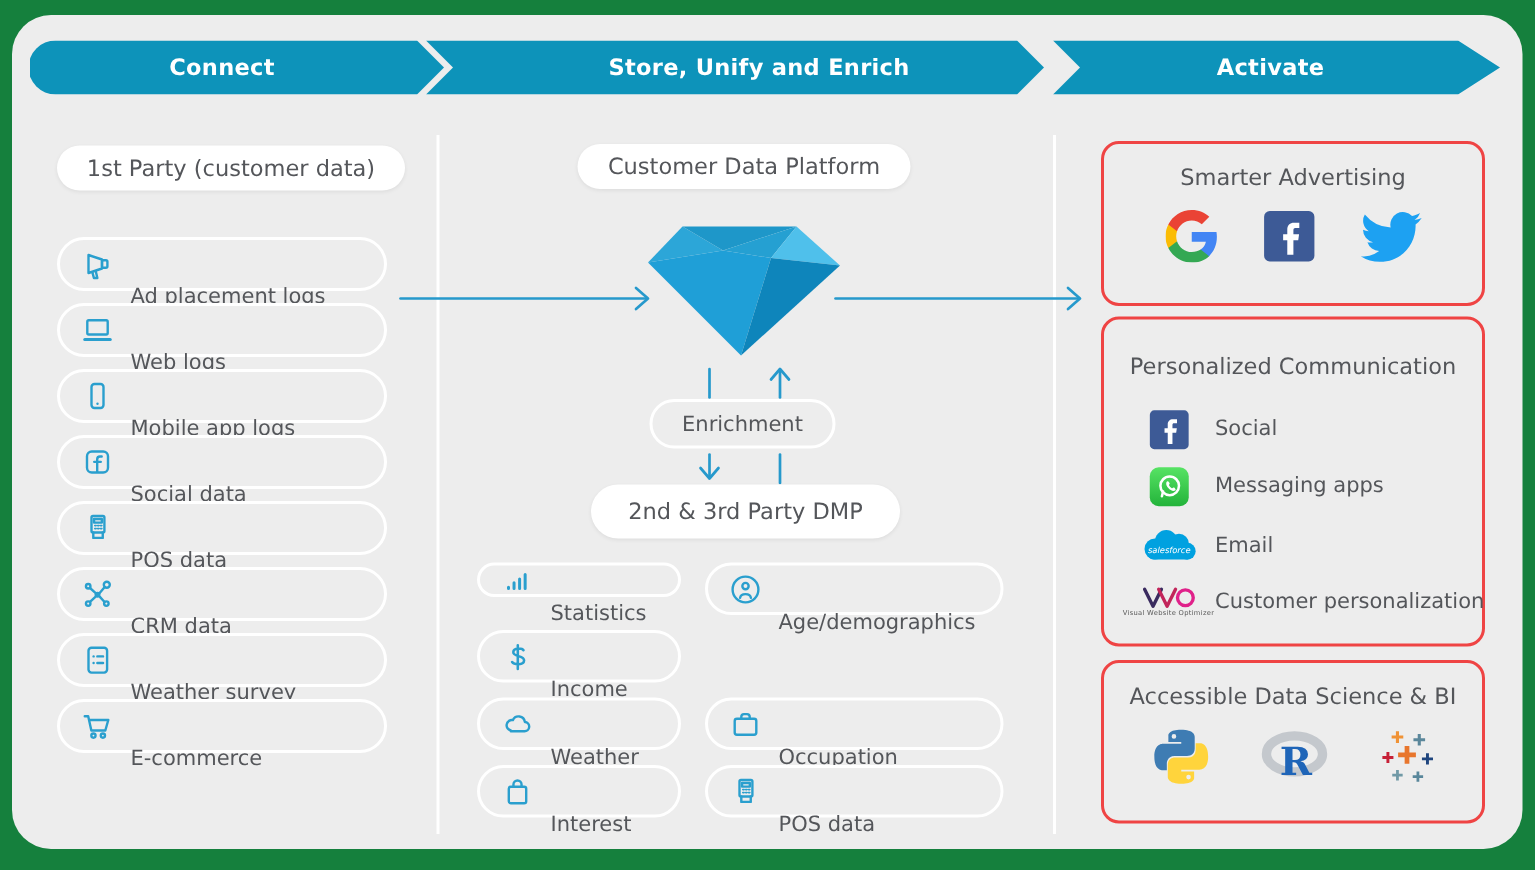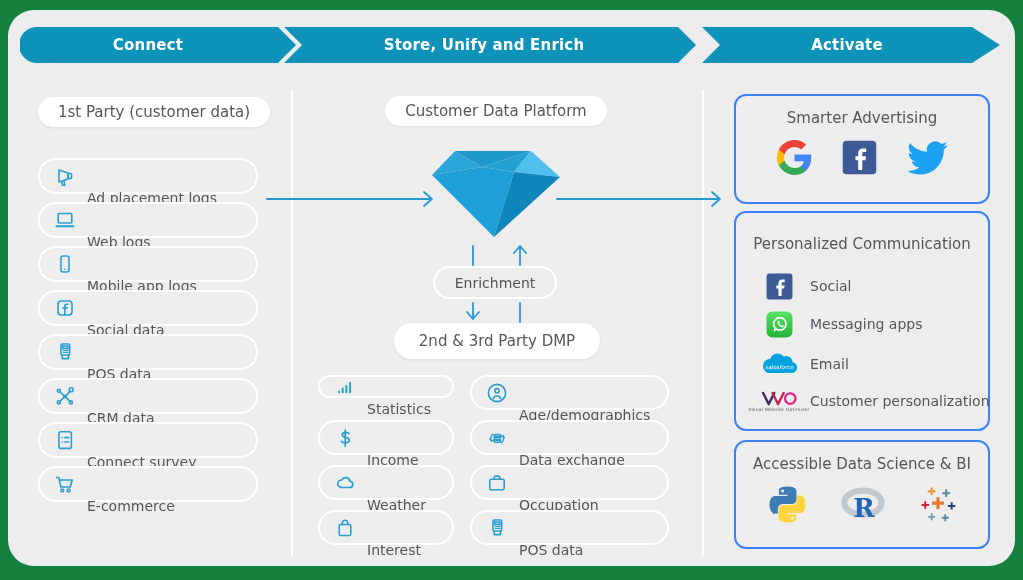--- a/index.html
+++ b/index.html
@@ -12,42 +12,42 @@
        color:#ffffff;font-size:15px;font-weight:600;letter-spacing:.2px;}
   .pill{position:absolute;box-sizing:border-box;background:#EDEDED;border:2px solid #ffffff;border-radius:19px;
        display:flex;align-items:center;padding:0 12px;font-size:14px;color:#54565A;}
   .pill .lbl{white-space:nowrap;margin-left:9px;margin-top:44px;}
   .wpill{position:absolute;box-sizing:border-box;background:#ffffff;border-radius:17px;
        display:flex;align-items:center;justify-content:center;font-size:15px;color:#54565A;
        box-shadow:0 1px 3px rgba(0,0,0,.07);white-space:nowrap;}
   .icn{width:26px;display:flex;align-items:center;justify-content:center;flex:0 0 auto;}
   .icn svg{stroke:#2A9FCE;fill:none;stroke-width:1.6;stroke-linecap:round;stroke-linejoin:round;}
   .brand svg{stroke:none;}
-  .card{position:absolute;box-sizing:border-box;background:#EDEDED;border:2px solid #3b82f6;border-radius:12px;}
+  .card{position:absolute;box-sizing:border-box;background:#EDEDED;border:2px solid #ef4444;border-radius:12px;}
   .card-title{position:absolute;left:0;right:0;text-align:center;font-size:15px;color:#54565A;}
   .icon-row{position:absolute;left:0;right:0;display:flex;align-items:center;justify-content:center;gap:30px;}
   .crow{position:absolute;left:20px;display:flex;align-items:center;height:36px;text-align:right;}
   .crow .ci{width:46px;display:flex;flex-direction:column;align-items:center;justify-content:center;flex:0 0 auto;}
   .crow .lbl{font-size:14px;margin-left:8px;white-space:nowrap;}
   .vwo-cap{font-size:4.5px;color:#5a5a5a;margin-top:1px;letter-spacing:.2px;white-space:nowrap;}
   .flow line,.flow path{stroke:#2699CC;stroke-width:1.8;fill:none;stroke-linecap:round;stroke-linejoin:round;}
 </style>
 </head>
 <body>
 
 <div id="app">
   <div class="panel"></div>
 
   <svg class="abs" style="left:20px;top:27px" width="980" height="36" viewBox="0 0 980 36">
     <path d="M17,0 H258 L276,18 L258,36 H17 A18,18 0 0 1 17,0 Z" fill="#0D93BA"></path>
     <path d="M264,0 H658 L676,18 L658,36 H264 L282,18 Z" fill="#0D93BA"></path>
     <path d="M682,0 H952 L980,18 L952,36 H682 L700,18 Z" fill="#0D93BA"></path>
   </svg>
   <div class="banner-label" style="left:20px;width:256px">Connect</div>
-  <div class="banner-label" style="left:278px;width:412px">Store, Unify and Enrich</div>
+  <div class="banner-label" style="left:300px;width:412px">Store, Unify and Enrich</div>
   <div class="banner-label" style="left:722px;width:250px">Activate</div>
 
   <div class="divider" style="left:291px"></div>
   <div class="divider" style="left:702px"></div>
 
   <svg class="abs flow" style="left:260px;top:140px" width="470" height="230" viewBox="0 0 470 230">
     <line x1="7" y1="59" x2="171" y2="59"></line>
     <path d="M164,52 L172,59 L164,66"></path>
     <line x1="297" y1="59" x2="459" y2="59"></line>
     <path d="M452,52 L460,59 L452,66"></path>
@@ -124,21 +124,21 @@
   </div>
   <div class="pill" style="left:38px;top:422px;width:220px;height:36px">
     <span class="icn">
       <svg width="22" height="22" viewBox="0 0 22 22">
           <rect x="5" y="2.8" width="12.4" height="16.6" rx="2"></rect>
           <circle cx="8.4" cy="8.6" r="0.8" fill="#2A9FCE" stroke="none"></circle>
           <circle cx="8.4" cy="13" r="0.8" fill="#2A9FCE" stroke="none"></circle>
           <path d="M10.9,8.6 h3.8 M10.9,13 h3.8"></path>
         </svg>
     </span>
-      <span class="lbl">Connect survey</span>
+      <span class="lbl">Weather survey</span>
   </div>
   <div class="pill" style="left:38px;top:466px;width:220px;height:36px">
     <span class="icn">
       <svg width="22" height="22" viewBox="0 0 22 22">
           <path d="M2.5,4.5 h2.3 l2.1,9.5 h9.3 l2,-7 H5.4"></path>
           <circle cx="8.3" cy="17.4" r="1.4"></circle>
           <circle cx="14.6" cy="17.4" r="1.4"></circle>
         </svg>
     </span>
       <span class="lbl">E-commerce</span>
@@ -196,31 +196,20 @@
 
   <div class="pill" style="left:470px;top:375px;width:199px;height:35px">
     <span class="icn">
       <svg width="22" height="22" viewBox="0 0 22 22">
           <circle cx="11" cy="11" r="8.6"></circle>
           <circle cx="11" cy="8.7" r="2.1"></circle>
           <path d="M7.4,16.6 C7.8,13.2 14.2,13.2 14.6,16.6"></path>
         </svg>
     </span>
       <span class="lbl">Age/demographics</span>
-  </div>
-  <div class="pill" style="left:470px;top:420px;width:199px;height:35px">
-    <span class="icn">
-      <svg width="22" height="22" viewBox="0 0 22 22">
-          <rect x="8.1" y="7.6" width="6.4" height="2.1" rx="1"></rect>
-          <rect x="8.1" y="10.4" width="6.4" height="2.1" rx="1"></rect>
-          <rect x="8.1" y="13.2" width="6.4" height="2.1" rx="1"></rect>
-          <path d="M5.3,13.8 a6.3,6.3 0 0 1 1.3,-6.6 M3.9,11.8 l1.3,2.2 2.3,-0.9 M17,8.8 a6.3,6.3 0 0 1 -1.3,6.6 M18.4,10.8 l-1.3,-2.2 -2.3,0.9" stroke-width="1.4"></path>
-        </svg>
-    </span>
-      <span class="lbl">Data exchange</span>
   </div>
   <div class="pill" style="left:470px;top:465px;width:199px;height:35px">
     <span class="icn">
       <svg width="22" height="22" viewBox="0 0 22 22">
           <rect x="3.8" y="7.2" width="14.4" height="10.6" rx="1.5"></rect>
           <path d="M8.2,7.2 V5.9 A1.8,1.8 0 0 1 10,4.1 h2 A1.8,1.8 0 0 1 13.8,5.9 V7.2"></path>
         </svg>
     </span>
       <span class="lbl">Occupation</span>
   </div>

